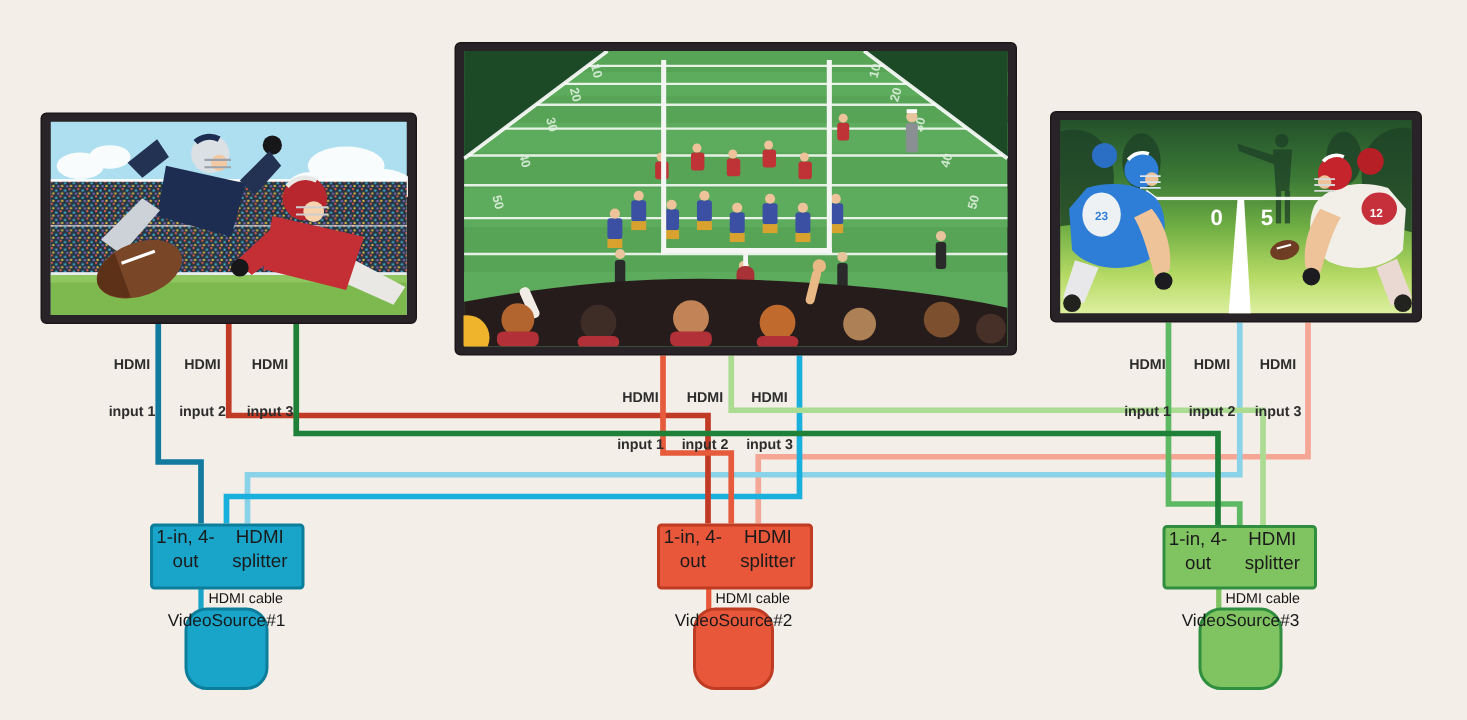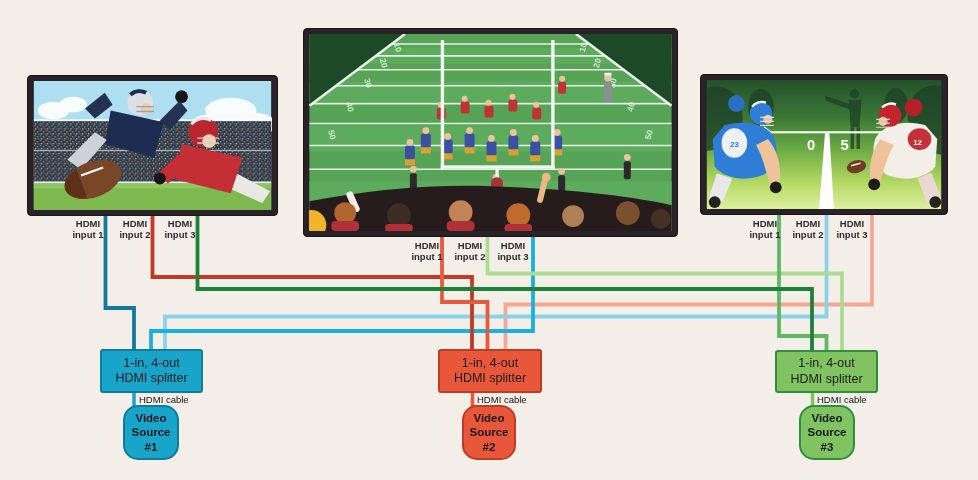--- a/index.html
+++ b/index.html
@@ -4,29 +4,29 @@
 <style>
   html,body{margin:0;padding:0;background:#f3eee8;}
   .canvas{position:relative;width:978px;height:480px;overflow:hidden;
           font-family:"Liberation Sans",sans-serif;}
   .wires{position:absolute;left:0;top:0;width:978px;height:480px;}
   .tv{position:absolute;background:#282327;border:1px solid #1b1719;border-radius:4px;
       padding:5px;box-sizing:border-box;}
   .tv svg{display:block;width:100%;height:100%;border-radius:1px;}
   .inlabel{position:absolute;width:46px;text-align:center;font-size:9.5px;line-height:10.5px;
            font-weight:700;color:#2d2d2d;}
-  .inlabel span{display:block;}
+  .inlabel span{display:block;margin-top:20px;}
   .splitter{position:absolute;border:2px solid;border-radius:3px;box-sizing:border-box;
-            display:flex;flex-direction:column;justify-content:center;text-align:center;
+            display:flex;flex-direction:row;justify-content:center;text-align:center;
             font-size:12.5px;line-height:15.5px;color:#1b1b1b;font-weight:500;}
   .splitter span{display:block;}
   .cablelabel{position:absolute;font-size:9.5px;font-weight:400;color:#141414;}
   .source{position:absolute;border:2px solid;border-radius:15px;box-sizing:border-box;
-          display:flex;flex-direction:column;justify-content:center;text-align:center;
-          font-size:11.5px;line-height:14.5px;font-weight:700;color:#17191b;}
+          display:flex;flex-direction:row;justify-content:center;text-align:center;
+          font-size:11.5px;line-height:14.5px;font-weight:400;color:#17191b;}
   .source span{display:block;}
 </style>
 </head>
 <body>
 
 <div class="canvas" style="background-color: rgb(243, 238, 232);">
 
   <svg class="wires" viewBox="0 0 978 480" fill="none" stroke-linejoin="miter">
     <polyline stroke-width="3.8" points="872,215 872,304.5 505.5,304.5 505.5,349" stroke="#f6a695"></polyline>
     <polyline stroke-width="3.8" points="165,349 165,316.5 826.5,316.5 826.5,215" stroke="#8ad2e8"></polyline>

